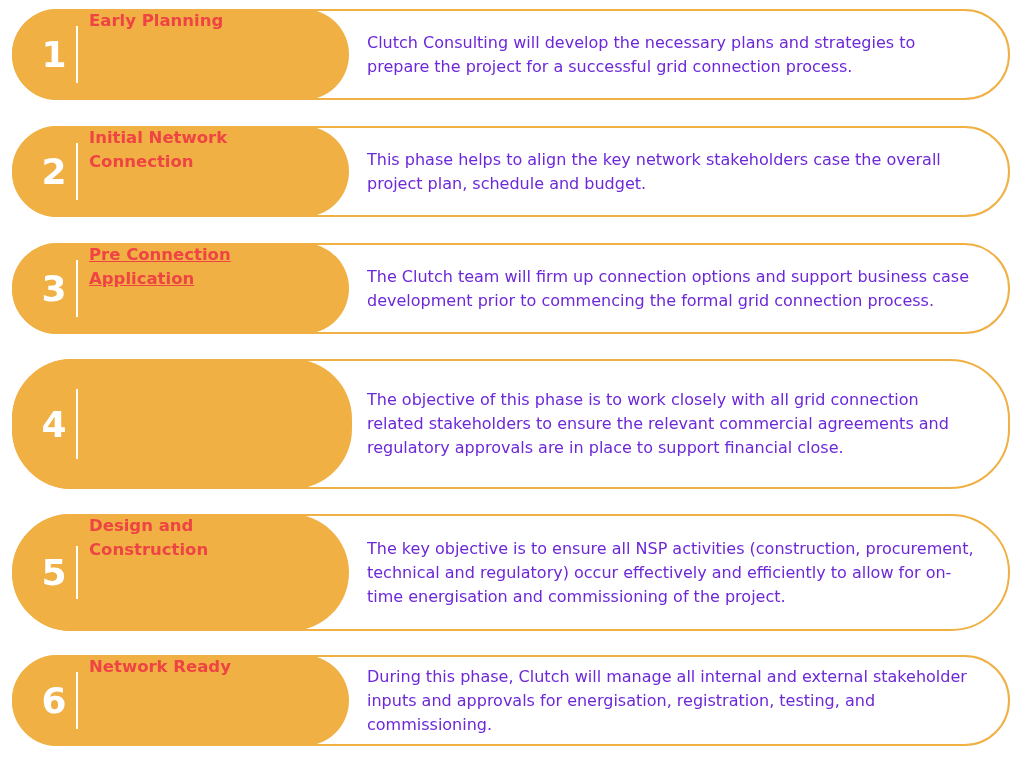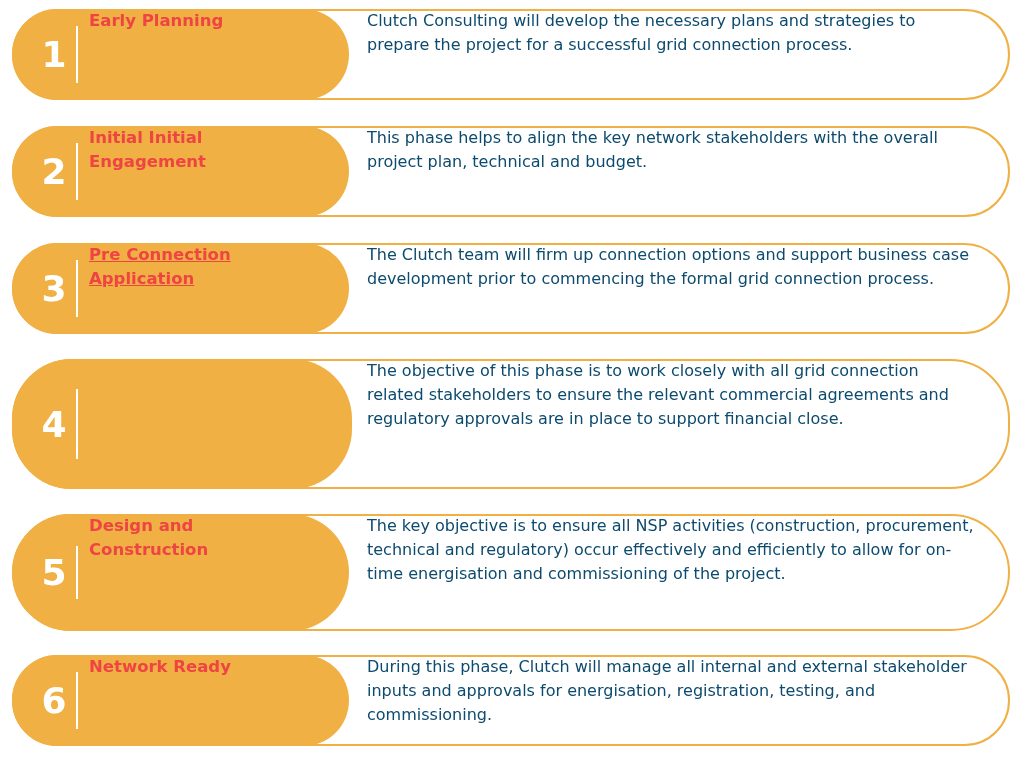--- a/index.html
+++ b/index.html
@@ -10,21 +10,21 @@
              border:2px solid #F0B044; border-radius:60px; box-sizing:border-box; background:#fff; }
   .pill { position:absolute; left:0; top:0; bottom:0; background:#F0B044;
           border-radius:60px; box-sizing:border-box; }
   .num { position:absolute; left:30px; top:0; bottom:0; width:24px;
          display:flex; align-items:center; justify-content:center;
          color:#fff; font-weight:bold; font-size:36px; }
   .divider { position:absolute; left:64px; width:2px; background:#fff; }
   .label { position:absolute; left:77px; top:0; bottom:0; display:flex; 
            color:#ef4444; font-weight:bold; font-size:16.5px; line-height:24px; }
   .desc { position:absolute; left:355px; right:30px; top:0; bottom:0;
-          display:flex; color:#0c4a6e; font-size:16px; line-height:24px; }
+          display:flex; align-items:center; color:#6d28d9; font-size:16px; line-height:24px; }
 </style>
 </head>
 <body>
 
 <div class="row" style="top:9px;height:91px;">
   <div class="outline"></div>
   <div class="pill" style="width:337px;"></div>
   <div class="num">1</div>
   <div class="divider" style="top:17px;bottom:17px;"></div>
   <div class="label" style="width:250px;">
@@ -34,24 +34,24 @@
       <span>Clutch Consulting will develop the necessary plans and strategies to prepare the project for a successful grid connection process.</span>
     </div>
 </div>
 
 <div class="row" style="top:126px;height:91px;">
   <div class="outline"></div>
   <div class="pill" style="width:337px;"></div>
   <div class="num">2</div>
   <div class="divider" style="top:17px;bottom:17px;"></div>
   <div class="label" style="width:160px;">
-      <span>Initial Initial Engagement</span>
+      <span>Initial Network Connection</span>
     </div>
   <div class="desc">
-      <span>This phase helps to align the key network stakeholders with the overall project plan, technical and budget.</span>
+      <span>This phase helps to align the key network stakeholders case the overall project plan, schedule and budget.</span>
     </div>
 </div>
 
 <div class="row" style="top:243px;height:91px;">
   <div class="outline"></div>
   <div class="pill" style="width:337px;"></div>
   <div class="num">3</div>
   <div class="divider" style="top:17px;bottom:17px;"></div>
   <div class="label" style="width:160px;text-decoration:underline;">
       <span>Pre Connection Application</span>

